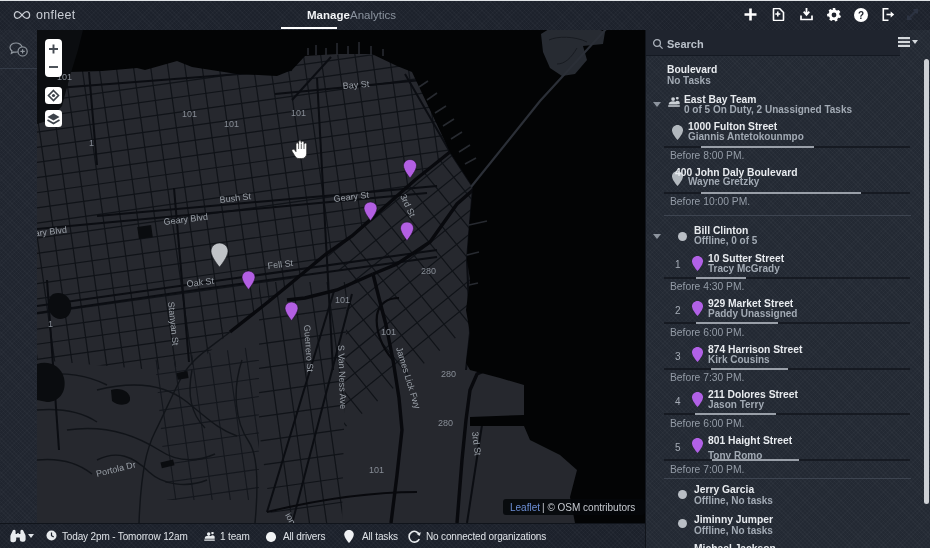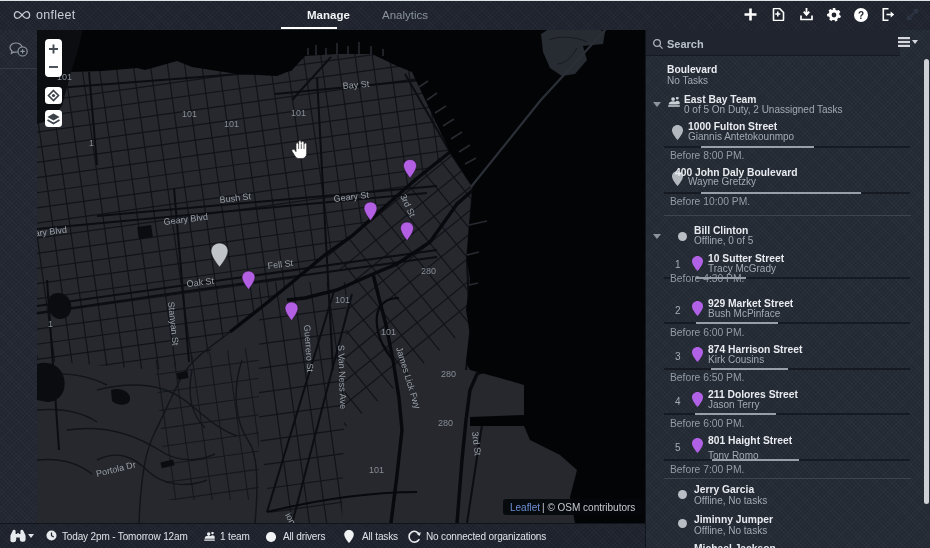--- a/index.html
+++ b/index.html
@@ -6,37 +6,37 @@
   html,body { width:930px; height:548px; overflow:hidden; background:#1e232d; font-family:"Liberation Sans",sans-serif; }
   #app { position:relative; width:930px; height:548px; }
   .abs { position:absolute; }
   
   #topbar { position:absolute; left:0; top:0; width:930px; height:30px; background:#1d222c; background-image:repeating-linear-gradient(45deg, rgba(255,255,255,0.022) 0 1px, rgba(0,0,0,0) 1px 3px),repeating-linear-gradient(-45deg, rgba(255,255,255,0.018) 0 1px, rgba(0,0,0,0) 1px 3px); }
   #topline { position:absolute; left:0; top:0; width:930px; height:1px; background:#dfe2e5; }
   #logo { position:absolute; left:13px; top:8px; }
   #logotext { position:absolute; left:36px; top:8px; font-size:12.5px; color:#c9cdd4; letter-spacing:0.3px; }
   .tab { position:absolute; top:9px; font-size:11.5px;padding-left:18px; }
   #tab1 { left:289px; color:#f2f4f6; font-weight:bold; }
-  #tab2 { left:364px; color:#8b939e; }
+  #tab2 { left:332px; color:#8b939e; }
   #tabline { position:absolute; left:281px; top:27px; width:56px; height:2px; background:#fff; }
   .navicon { position:absolute; top:8px; }
   
   #leftbar { position:absolute; left:0; top:30px; width:37px; height:493px; background:#20252f; background-image:repeating-linear-gradient(45deg, rgba(255,255,255,0.022) 0 1px, rgba(0,0,0,0) 1px 3px),repeating-linear-gradient(-45deg, rgba(255,255,255,0.018) 0 1px, rgba(0,0,0,0) 1px 3px); }
   #leftsep { position:absolute; left:0; top:38px; width:37px; height:1px; background:#343b47; }
   
   #map { position:absolute; left:37px; top:30px; width:608px; height:493px; background:#25272d; }
   
   #botbar { position:absolute; left:0; top:523px; width:645px; height:25px; background:#1c212b; border-top:1px solid #10141b; background-image:repeating-linear-gradient(45deg, rgba(255,255,255,0.022) 0 1px, rgba(0,0,0,0) 1px 3px),repeating-linear-gradient(-45deg, rgba(255,255,255,0.018) 0 1px, rgba(0,0,0,0) 1px 3px); }
   .bbt { position:absolute; top:7px; font-size:10px; letter-spacing:-0.15px; color:#dfe3e8; }
   
   #panel { position:absolute; left:645px; top:30px; width:285px; height:518px; background:#232933; border-left:1px solid #11151c; background-image:repeating-linear-gradient(45deg, rgba(255,255,255,0.022) 0 1px, rgba(0,0,0,0) 1px 3px),repeating-linear-gradient(-45deg, rgba(255,255,255,0.018) 0 1px, rgba(0,0,0,0) 1px 3px); }
   #searchrow { position:absolute; left:0; top:0; width:254px; height:26px; background:#1f242e; border-bottom:1px solid #141922; }
   #searchtxt { position:absolute; left:21px; top:8px; font-size:11px; font-weight:bold; color:#b9c0c9; }
   .ttl { position:absolute; font-size:10.3px; line-height:9px; font-weight:bold; color:#e8ebef; white-space:nowrap; }
-  .sub { position:absolute; font-size:10px; line-height:9px; color:#a2aab4; white-space:nowrap; }
+  .sub { position:absolute; font-size:10px; line-height:9px; color:#a2aab4; white-space:nowrap;font-weight:bold; }
   .bef { position:absolute; font-size:10.3px; line-height:9px; color:#949ca7; white-space:nowrap; }
   .num { position:absolute; font-size:10px; line-height:9px; color:#a6adb7; }
   .bar { position:absolute; left:18px; width:246px; height:2px; background:#161a22; }
   .fill { position:absolute; top:0; height:2px; background:#999fa8; }
   .sep { position:absolute; left:18px; width:247px; height:1px; background:#3d4450; }
   .caret { position:absolute; width:0; height:0; border-left:4px solid transparent; border-right:4px solid transparent; border-top:5px solid #8d949e; }
   .gcirc { position:absolute; width:9px; height:9px; border-radius:50%; background:#b9bec5; }
   #scrollbar { position:absolute; left:924px; top:59px; width:5px; height:445px; background:#ced1d6; border-radius:3px; }
 </style>
 </head>
@@ -346,43 +346,43 @@
 
     <div class="num" style="left:29px;top:230.4px">1</div>
     <svg class="abs" style="left:46px;top:225.5px" width="11" height="15" viewBox="0 0 11 15">
         <path fill="#b161e6" d="M5.5 0C2.46 0 0 2.3 0 5.14 0 8.9 5.5 15 5.5 15S11 8.9 11 5.14C11 2.3 8.54 0 5.5 0z"></path>
       </svg>
     <div class="ttl" style="left:62px;top:223.5px">10 Sutter Street</div>
     <div class="sub" style="left:62px;top:233.5px">Tracy McGrady</div>
     <div class="bar" style="top:246.5px">
         <div class="fill" style="left:32px;width:50px"></div>
       </div>
-    <div class="bef" style="left:24px;top:244px">Before 4:30 PM.</div>
+    <div class="bef" style="left:24px;top:252px">Before 4:30 PM.</div>
 
     <div class="num" style="left:29px;top:276px">2</div>
     <svg class="abs" style="left:46px;top:271px" width="11" height="15" viewBox="0 0 11 15">
         <path fill="#b161e6" d="M5.5 0C2.46 0 0 2.3 0 5.14 0 8.9 5.5 15 5.5 15S11 8.9 11 5.14C11 2.3 8.54 0 5.5 0z"></path>
       </svg>
     <div class="ttl" style="left:62px;top:269px">929 Market Street</div>
-    <div class="sub" style="left:62px;top:279px">Bush McPinface</div>
+    <div class="sub" style="left:62px;top:279px">Paddy Unassigned</div>
     <div class="bar" style="top:292px">
         <div class="fill" style="left:32px;width:82px"></div>
       </div>
     <div class="bef" style="left:24px;top:297.5px">Before 6:00 PM.</div>
 
     <div class="num" style="left:29px;top:321.5px">3</div>
     <svg class="abs" style="left:46px;top:316.5px" width="11" height="15" viewBox="0 0 11 15">
         <path fill="#b161e6" d="M5.5 0C2.46 0 0 2.3 0 5.14 0 8.9 5.5 15 5.5 15S11 8.9 11 5.14C11 2.3 8.54 0 5.5 0z"></path>
       </svg>
     <div class="ttl" style="left:62px;top:314.5px">874 Harrison Street</div>
     <div class="sub" style="left:62px;top:324.5px">Kirk Cousins</div>
     <div class="bar" style="top:337.5px">
         <div class="fill" style="left:47px;width:77px"></div>
       </div>
-    <div class="bef" style="left:24px;top:343px">Before 6:50 PM.</div>
+    <div class="bef" style="left:24px;top:343px">Before 7:30 PM.</div>
 
     <div class="num" style="left:29px;top:367px">4</div>
     <svg class="abs" style="left:46px;top:362px" width="11" height="15" viewBox="0 0 11 15">
         <path fill="#b161e6" d="M5.5 0C2.46 0 0 2.3 0 5.14 0 8.9 5.5 15 5.5 15S11 8.9 11 5.14C11 2.3 8.54 0 5.5 0z"></path>
       </svg>
     <div class="ttl" style="left:62px;top:360px">211 Dolores Street</div>
     <div class="sub" style="left:62px;top:370px">Jason Terry</div>
     <div class="bar" style="top:383px">
         <div class="fill" style="left:31px;width:81px"></div>
       </div>

